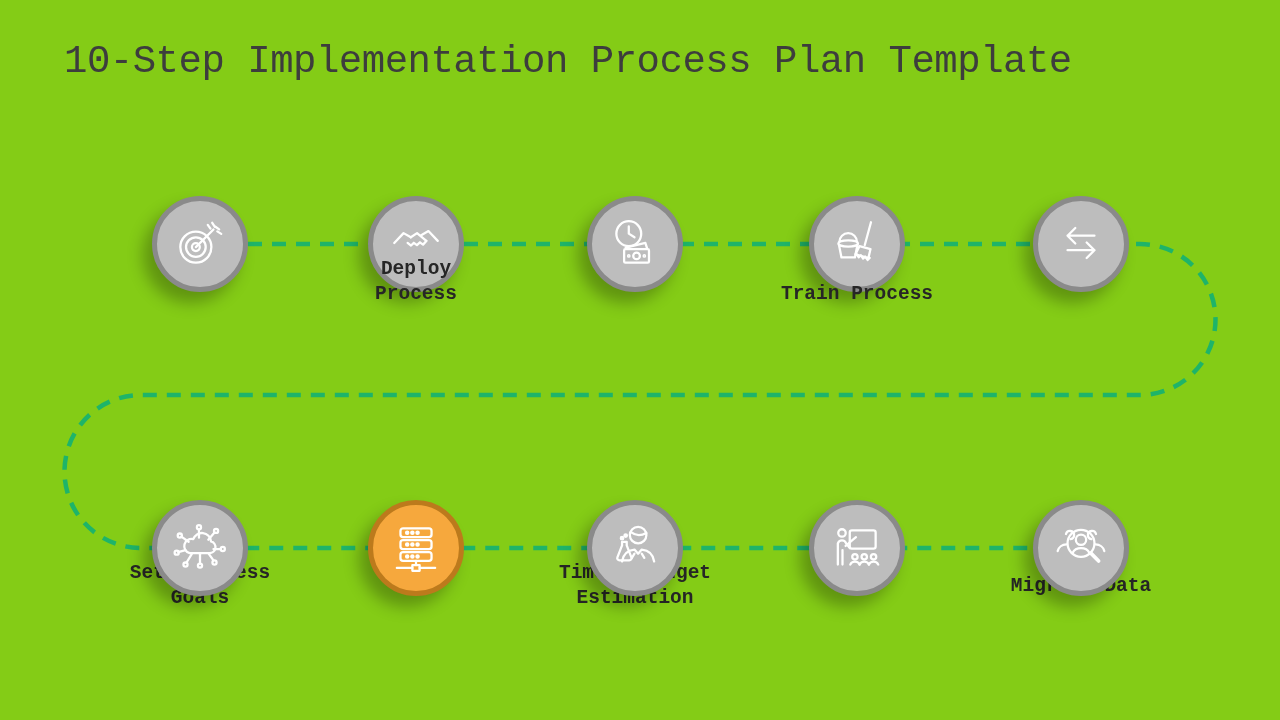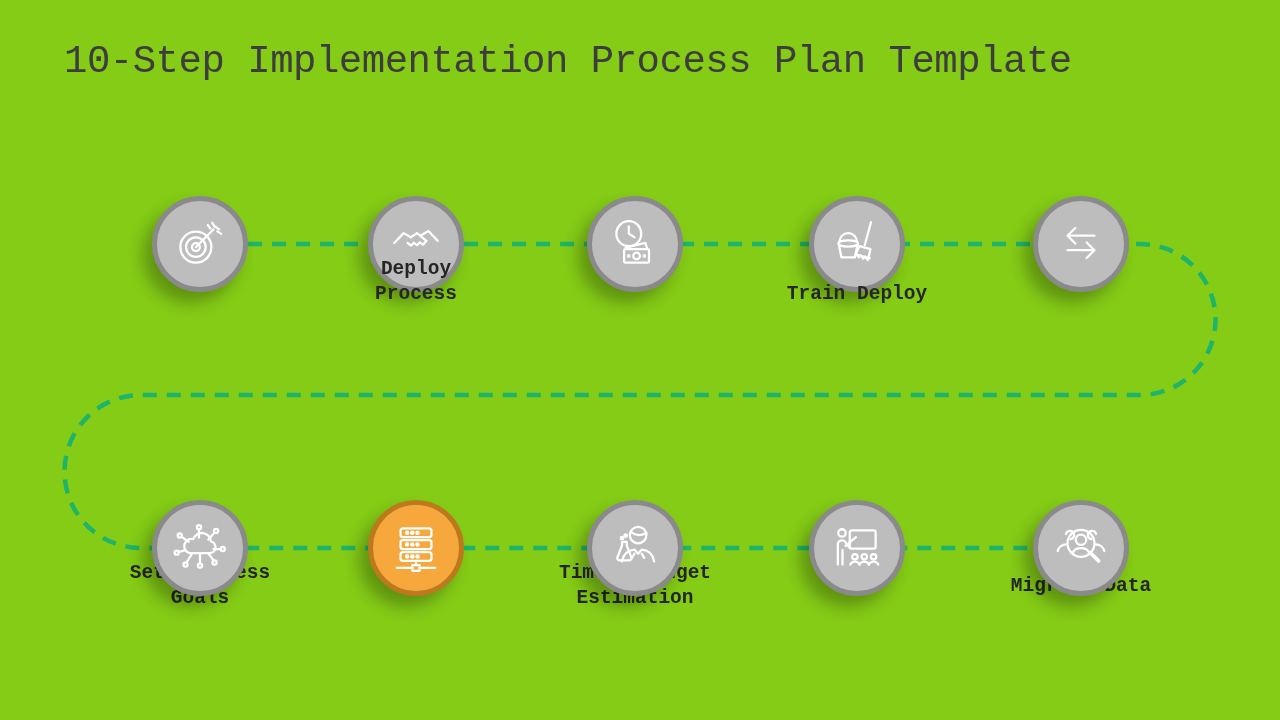--- a/index.html
+++ b/index.html
@@ -192,21 +192,21 @@
               <line x1="14" y1="44" x2="14" y2="30"></line>
               <circle cx="26" cy="36.5" r="2.6"></circle>
               <path d="M21.5 44 a4.8 4.2 0 0 1 9 0"></path>
               <circle cx="35" cy="36.5" r="2.6"></circle>
               <path d="M30.5 44 a4.8 4.2 0 0 1 9 0"></path>
               <circle cx="44" cy="36.5" r="2.6"></circle>
               <path d="M39.5 44 a4.8 4.2 0 0 1 9 0"></path>
             </svg>
           </span>
       </div>
-      <div class="label above" style="bottom: 241px;">Train Deploy</div>
+      <div class="label above" style="bottom: 241px;">Train Process</div>
     </div>
 
     <div class="step" style="left: 1081px; top: 548px;">
       <div class="circle">
         <span class="icon">
             <svg viewBox="0 0 56 56">
               <circle cx="28" cy="23.5" r="13"></circle>
               <circle cx="28" cy="20" r="5"></circle>
               <path d="M20 32.5 a8.5 6.5 0 0 1 16 0"></path>
               <line x1="37.5" y1="33" x2="45" y2="40.5" style="stroke-width:3.6"></line>

